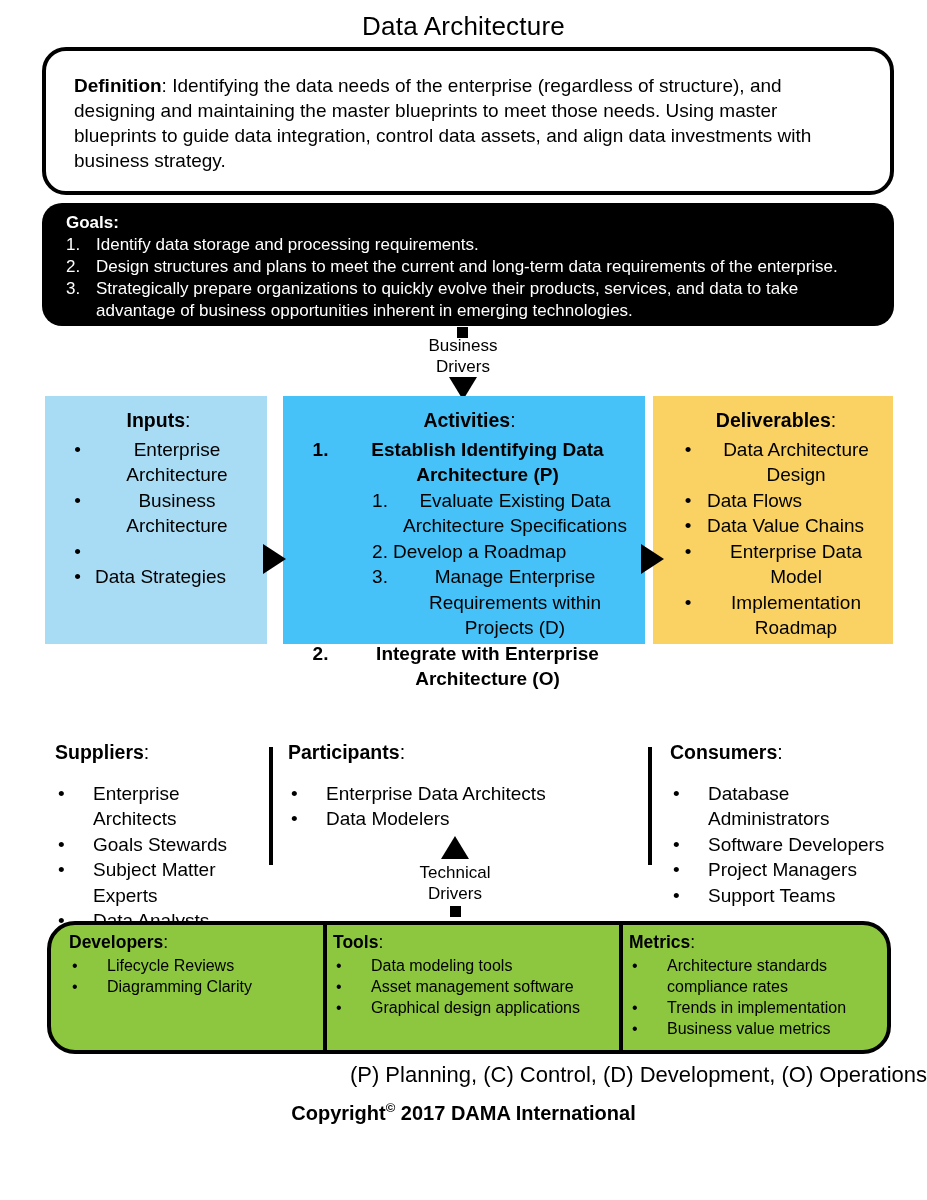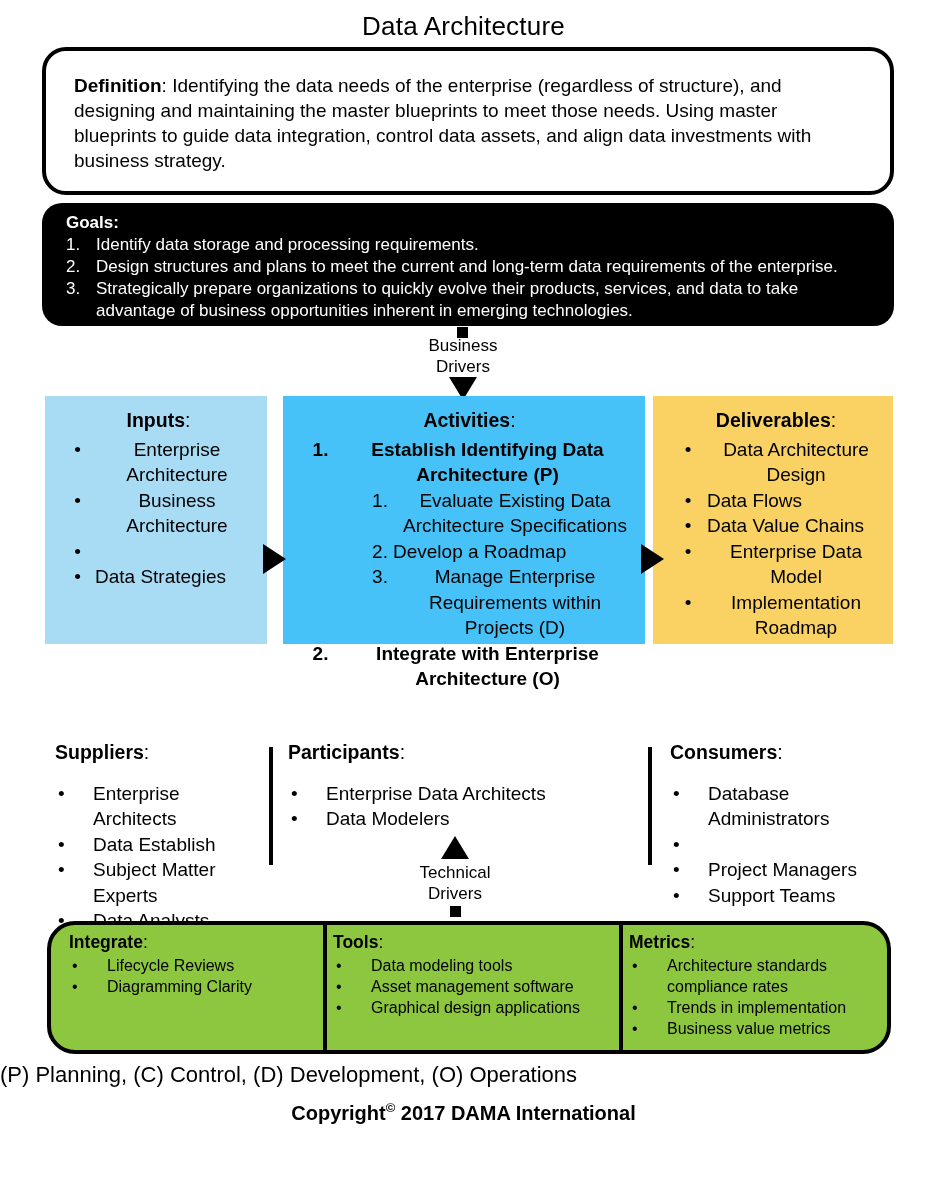--- a/index.html
+++ b/index.html
@@ -54,21 +54,21 @@
              border-radius:28px;}
   .gdiv{position:absolute;top:0;bottom:0;width:4px;background:#000;}
   .gsect{position:absolute;top:7px;font-size:16px;line-height:21px;}
   .gsect .hdr{font-weight:bold;font-size:17.5px;margin-bottom:2px;}
   .gsect .li{display:flex;}
   .gsect .marker{width:38px;flex:none;padding-left:3px;}
   #techniques{left:18px;width:248px;}
   #tools{left:282px;width:282px;}
   #metrics{left:578px;width:252px;}
 
-  .legend{position:absolute;top:1062px;left:0;width:100%;text-align:left;font-size:22px;}
+  .legend{position:absolute;top:1062px;left:0;width:100%;text-align:right;font-size:22px;}
   .copyright{position:absolute;top:1100px;left:0;width:100%;text-align:center;font-size:20px;font-weight:bold;}
   .copyright sup{font-size:13px;}
 </style>
 </head>
 <body>
 
 <div class="canvas">
 
   <div class="title">Data Architecture</div>
 
@@ -179,21 +179,21 @@
 
   <div class="sect" id="suppliers">
     <div class="hdr"><span>Suppliers</span><span style="font-weight:normal">:</span></div>
     <div>
         <div class="li">
           <span class="marker">•</span>
           <span class="txt">Enterprise Architects</span>
         </div>
         <div class="li">
           <span class="marker">•</span>
-          <span class="txt">Data Establish</span>
+          <span class="txt">Goals Stewards</span>
         </div>
         <div class="li">
           <span class="marker">•</span>
           <span class="txt">Subject Matter Experts</span>
         </div>
         <div class="li">
           <span class="marker">•</span>
           <span class="txt">Data Analysts</span>
         </div>
       </div>
@@ -219,20 +219,21 @@
 
   <div class="sect" id="consumers">
     <div class="hdr"><span>Consumers</span><span style="font-weight:normal">:</span></div>
     <div>
         <div class="li">
           <span class="marker">•</span>
           <span class="txt">Database Administrators</span>
         </div>
         <div class="li">
           <span class="marker">•</span>
+          <span class="txt">Software Developers</span>
         </div>
         <div class="li">
           <span class="marker">•</span>
           <span class="txt">Project Managers</span>
         </div>
         <div class="li">
           <span class="marker">•</span>
           <span class="txt">Support Teams</span>
         </div>
       </div>
@@ -243,21 +244,21 @@
     <div>Technical</div>
     <div>Drivers</div>
   </div>
   <div class="sq" style="left:450px;top:906px;"></div>
 
   <div class="green-bar" style="background: rgb(141, 198, 63);">
     <div class="gdiv" style="left:272px;"></div>
     <div class="gdiv" style="left:568px;"></div>
 
     <div class="gsect" id="techniques">
-      <div class="hdr"><span>Integrate</span><span style="font-weight:normal">:</span></div>
+      <div class="hdr"><span>Developers</span><span style="font-weight:normal">:</span></div>
       <div>
           <div class="li">
             <span class="marker">•</span>
             <span class="txt">Lifecycle Reviews</span>
           </div>
           <div class="li">
             <span class="marker">•</span>
             <span class="txt">Diagramming Clarity</span>
           </div>
         </div>

